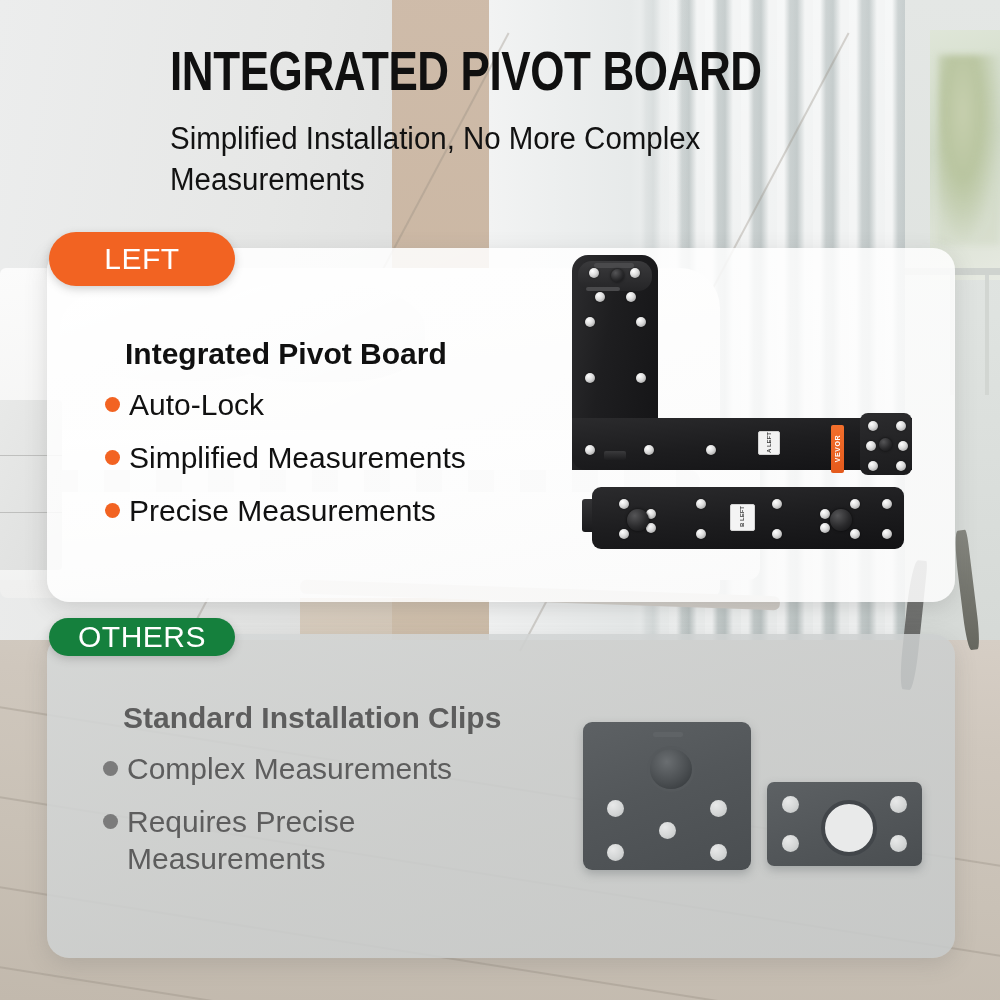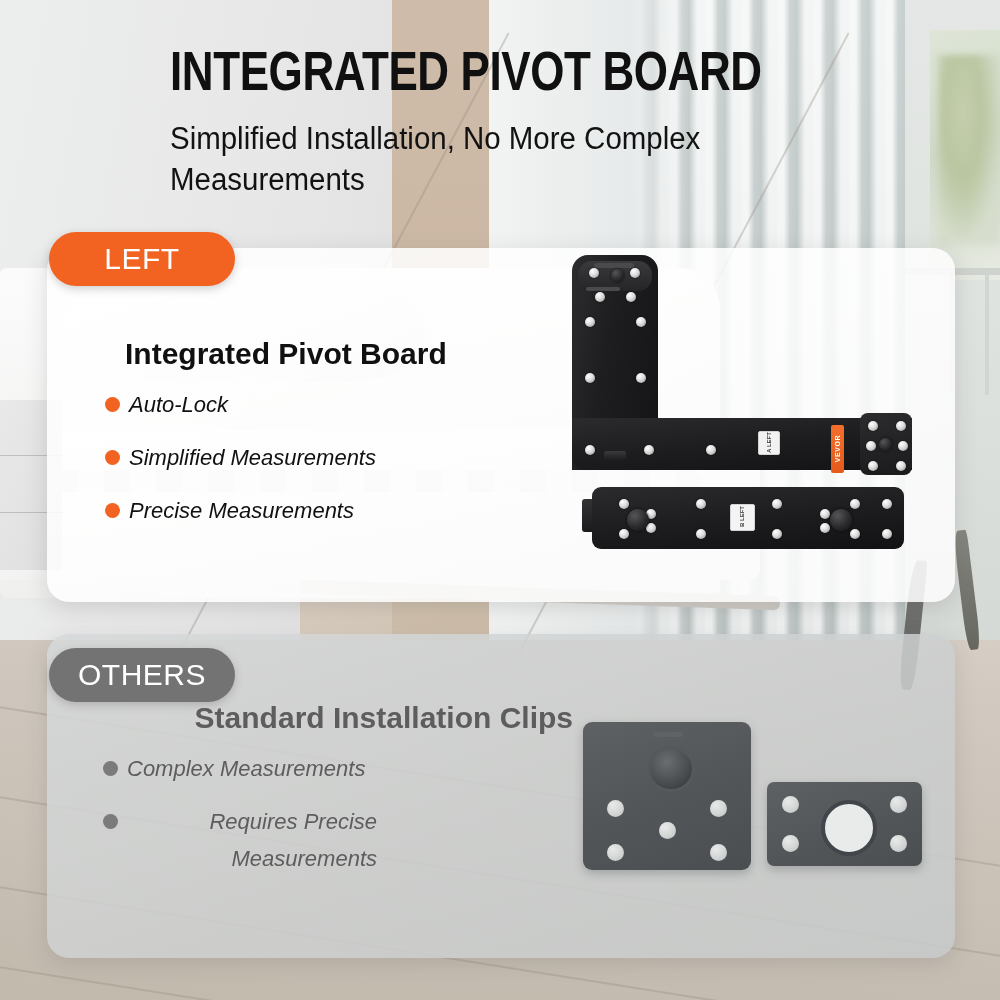--- a/index.html
+++ b/index.html
@@ -97,35 +97,35 @@
     box-shadow:0 6px 22px rgba(90,90,90,.18);
   }
 
   .badge{
     position:absolute;z-index:7;border-radius:30px;
     display:flex;align-items:center;justify-content:center;
     color:#fff;font-size:30px;font-weight:400;letter-spacing:.5px;
     box-shadow:0 3px 8px rgba(70,70,70,.25);
   }
   .badge-ours{left:49px;top:232px;width:186px;height:54px;background:#f26322;}
-  .badge-others{left:49px;top:618px;width:186px;height:54px;background:#737373;margin-top:30px;}
+  .badge-others{left:49px;top:618px;width:186px;height:38px;background:#15803d;}
 
   
   .flist{position:absolute;z-index:8;}
   .flist-ours{left:105px;top:336px;width:470px;}
-  .flist-others{left:103px;top:700px;width:470px;text-align:right;}
+  .flist-others{left:103px;top:700px;width:470px;}
 
   .fhead{font-size:30px;font-weight:700;color:#101010;margin:0 0 14px 20px;line-height:36px;}
   .fhead-grey{color:#5d5d5d;}
 
   .fitem{display:flex;align-items:flex-start;margin-bottom:16px;}
   .fdot{flex:0 0 auto;width:15px;height:15px;border-radius:50%;margin-top:11px;margin-right:9px;}
   .fdot-orange{background:#f26322;}
   .fdot-grey{background:#7b7b7b;}
-  .ftext{font-size:22px;line-height:37px;color:#111;font-weight:400;font-style:italic;}
+  .ftext{font-size:30px;line-height:37px;color:#111;font-weight:400;}
   .ftext-grey{color:#5d5d5d;}
 
   
   .prod{position:absolute;z-index:8;}
   .lbr{position:absolute;left:572px;top:255px;width:340px;height:215px;}
   .lbr-v{position:absolute;left:0;top:0;width:86px;height:215px;
     background:linear-gradient(100deg,#2d2d2f 0%,#1e1e20 40%,#141416 100%);
     border-radius:16px 16px 0 0;}
   .lbr-h{position:absolute;left:0;top:163px;width:340px;height:52px;
     background:linear-gradient(175deg,#2b2b2d 0%,#1d1d1f 50%,#131315 100%);

